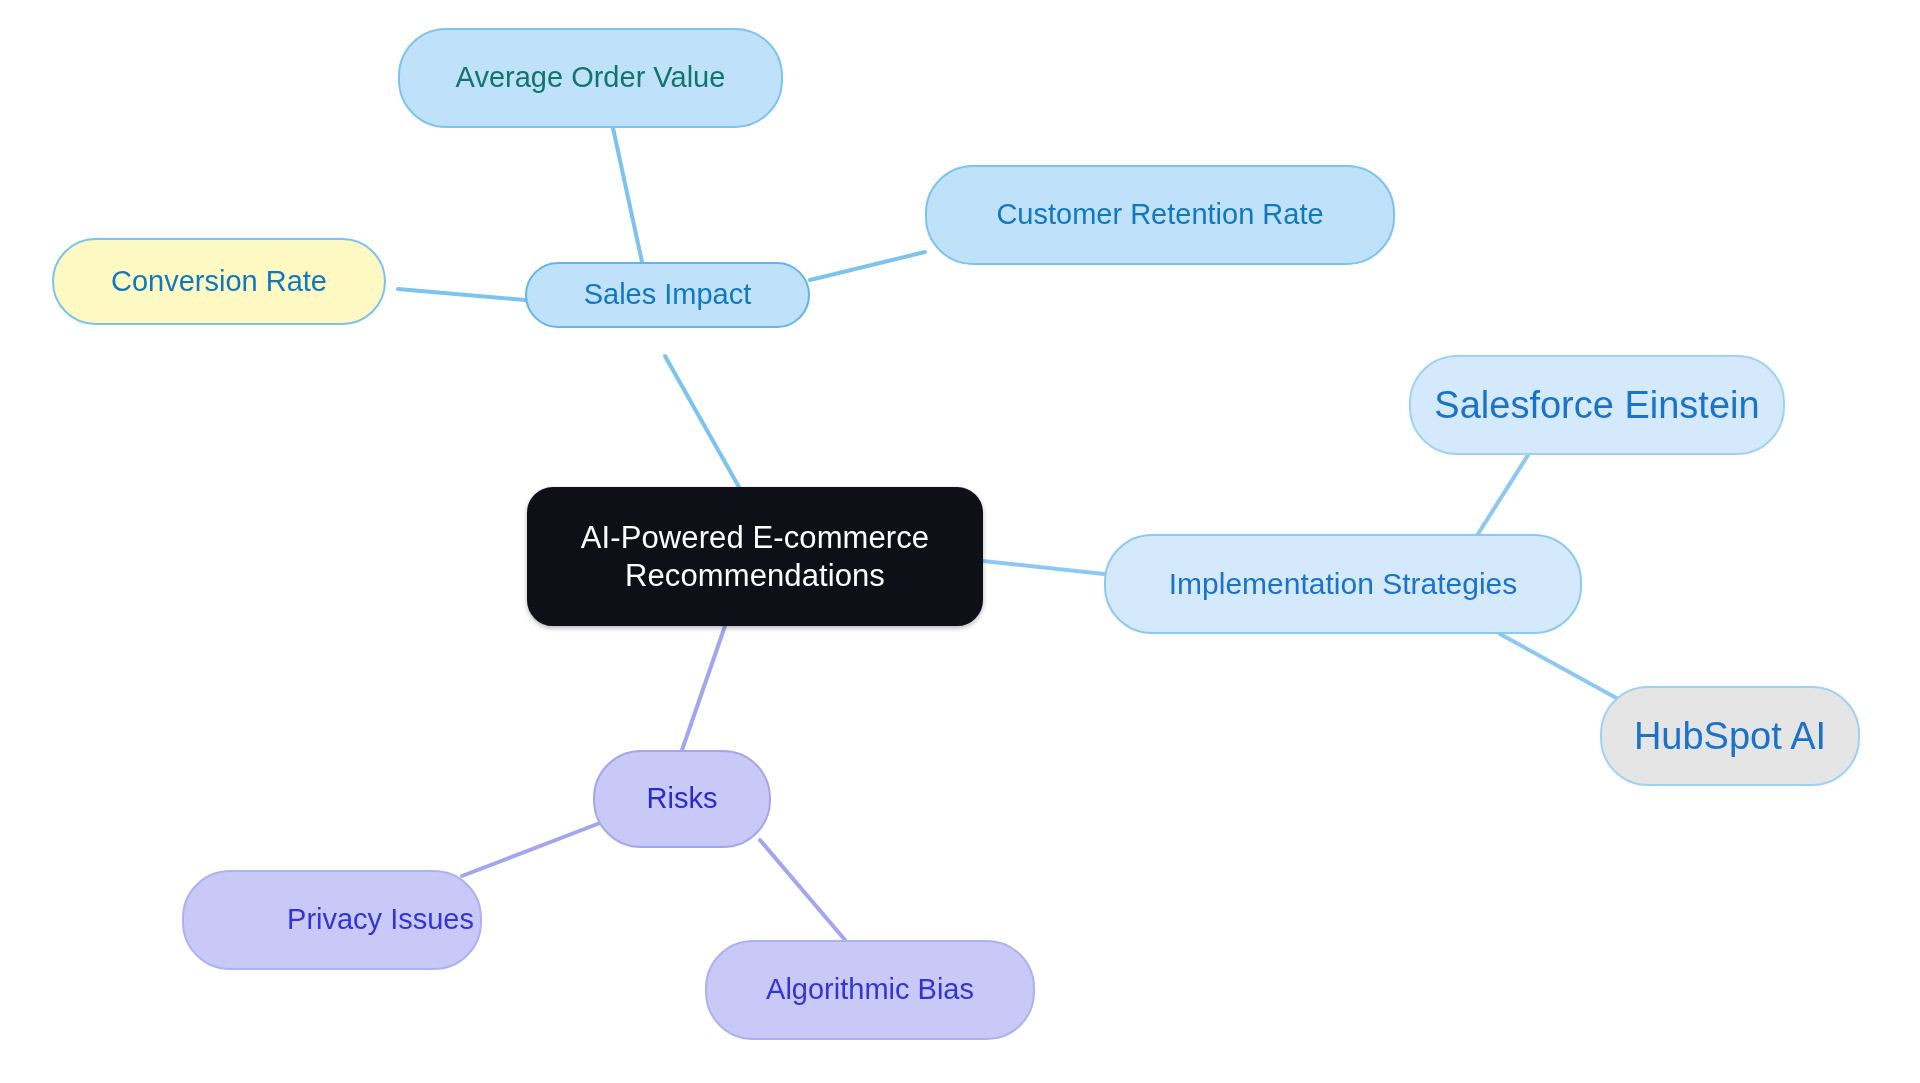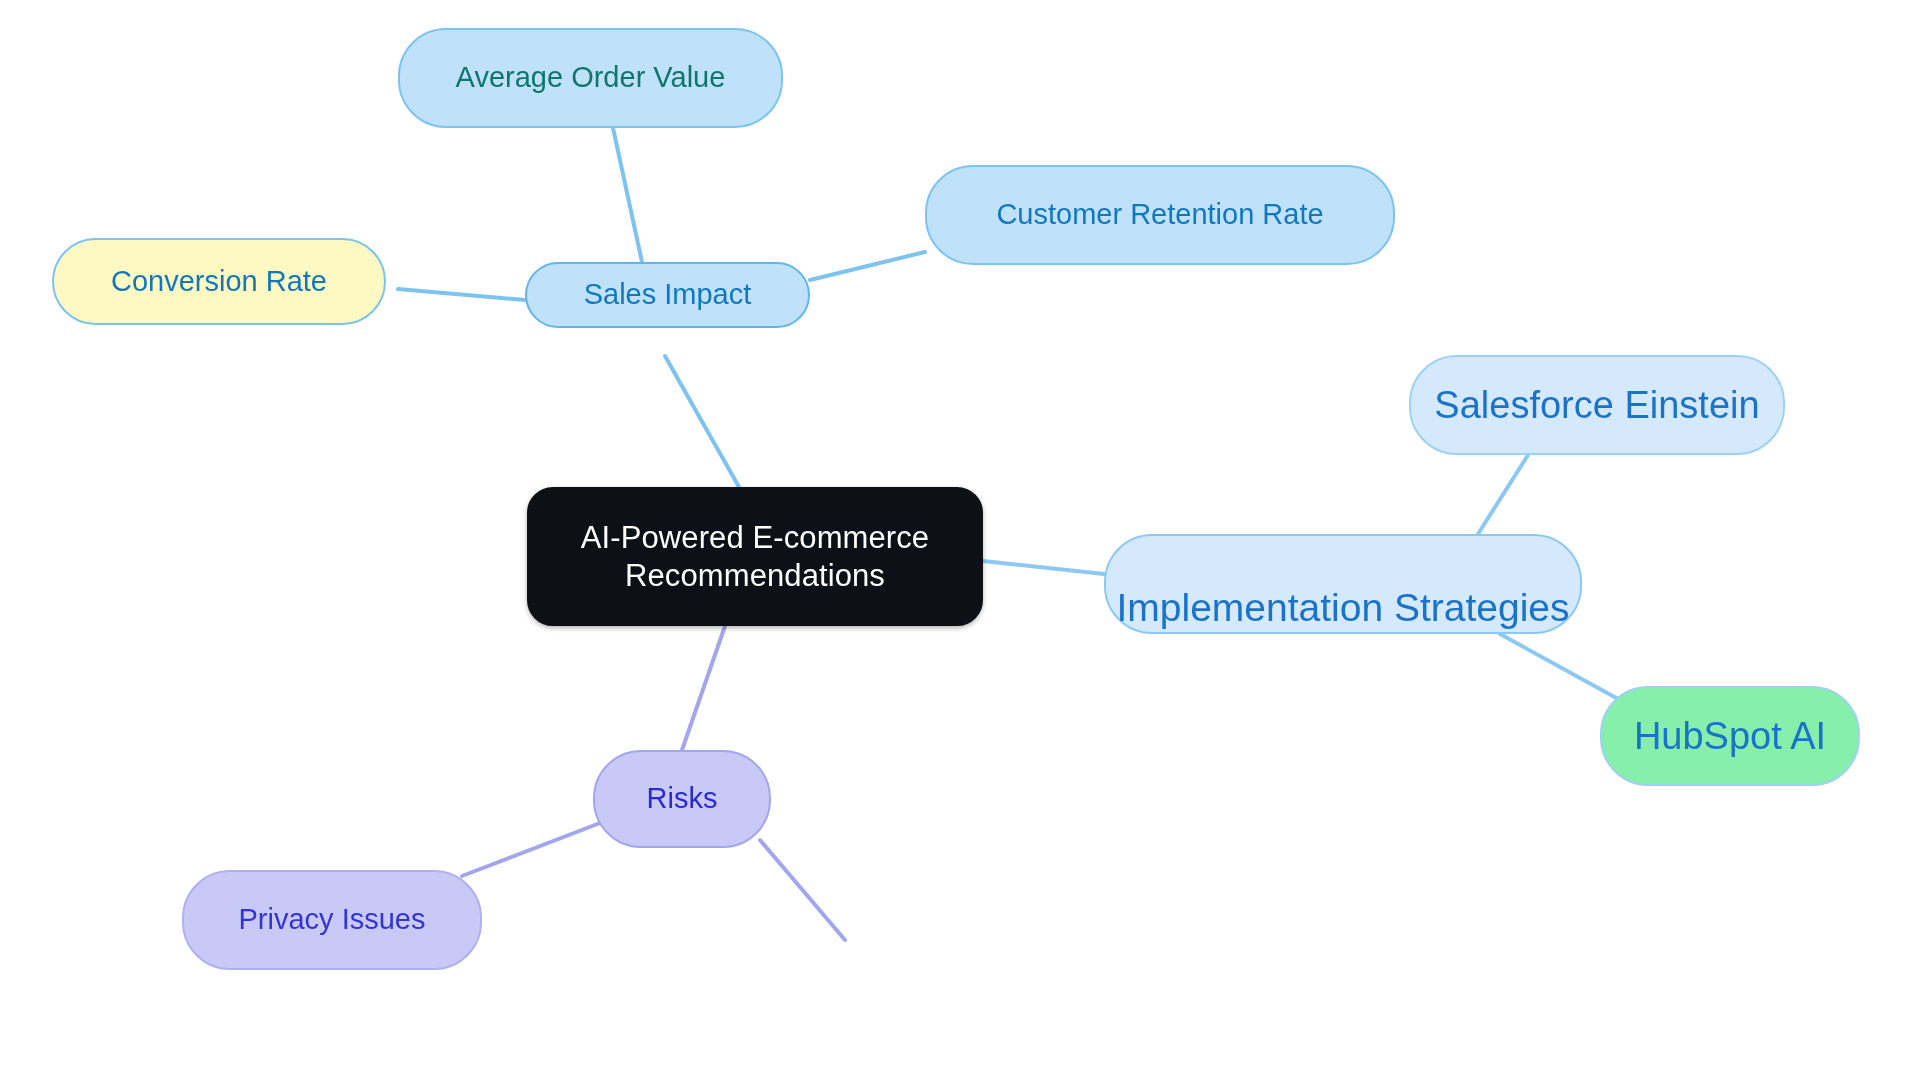--- a/index.html
+++ b/index.html
@@ -59,22 +59,21 @@
     border-color: #7cc3ef;
     color: #1178bf;
     border-radius: 48px;
     font-size: 29px;
   }
   .node-branch-lightblue {
     background: #d4e9fb;
     border-color: #8cc8f2;
     color: #1b72c9;
     border-radius: 48px;
-    font-size: 39px;
-    align-items: flex-end;
+    font-size: 30px;
   }
   .node-leaf-lightblue {
     background: #d4e9fb;
     border-color: #9ed1f4;
     color: #1b72c9;
     border-radius: 48px;
     font-size: 38px;
   }
   .node-branch-purple {
     background: #c9c9f7;
@@ -131,24 +130,27 @@
   <div class="node node-leaf-blue" id="n-customer-retention-rate" style="left: 925px; top: 165px; width: 470px; height: 100px; background: rgb(191, 225, 250); border-color: rgb(124, 195, 239); color: rgb(17, 120, 191);">
     <span class="node-label">Customer Retention Rate</span>
   </div>
 
   <div class="node node-branch-lightblue" id="n-implementation-strategies" style="left: 1104px; top: 534px; width: 478px; height: 100px; background: rgb(212, 233, 251); border-color: rgb(140, 200, 242); color: rgb(27, 114, 201);">
     <span class="node-label">Implementation Strategies</span>
   </div>
   <div class="node node-leaf-lightblue" id="n-salesforce-einstein" style="left: 1409px; top: 355px; width: 376px; height: 100px; background: rgb(212, 233, 251); border-color: rgb(158, 209, 244); color: rgb(27, 114, 201);">
     <span class="node-label">Salesforce Einstein</span>
   </div>
-  <div class="node node-leaf-lightblue" id="n-hubspot-ai" style="left: 1600px; top: 686px; width: 260px; height: 100px; background: #86efac; border-color: rgb(158, 209, 244); color: rgb(27, 114, 201);">
+  <div class="node node-leaf-lightblue" id="n-hubspot-ai" style="left: 1600px; top: 686px; width: 260px; height: 100px; background: #e5e5e5; border-color: rgb(158, 209, 244); color: rgb(27, 114, 201);">
     <span class="node-label">HubSpot AI</span>
   </div>
 
   <div class="node node-branch-purple" id="n-risks" style="left: 593px; top: 750px; width: 178px; height: 98px; background: rgb(201, 201, 247); border-color: rgb(163, 166, 236); color: rgb(42, 42, 208);">
     <span class="node-label">Risks</span>
   </div>
-  <div class="node node-leaf-purple" id="n-privacy-issues" style="left: 182px; top: 870px; width: 300px; height: 100px; background: rgb(201, 201, 247); border-color: rgb(174, 176, 239); color: rgb(52, 52, 214);">
+  <div class="node node-leaf-purple" id="n-privacy-issues" style="left: 182px; top: 870px; width: 300px; height: 100px; background: rgb(201, 201, 247); border-color: rgb(174, 176, 239); color: rgb(52, 52, 214); justify-content: flex-end;">
     <span class="node-label">Privacy Issues</span>
+  </div>
+  <div class="node node-leaf-purple" id="n-algorithmic-bias" style="left: 705px; top: 940px; width: 330px; height: 100px; background: rgb(201, 201, 247); border-color: rgb(174, 176, 239); color: rgb(52, 52, 214);">
+    <span class="node-label">Algorithmic Bias</span>
   </div>
 
 </div>
 
 </body></html>

